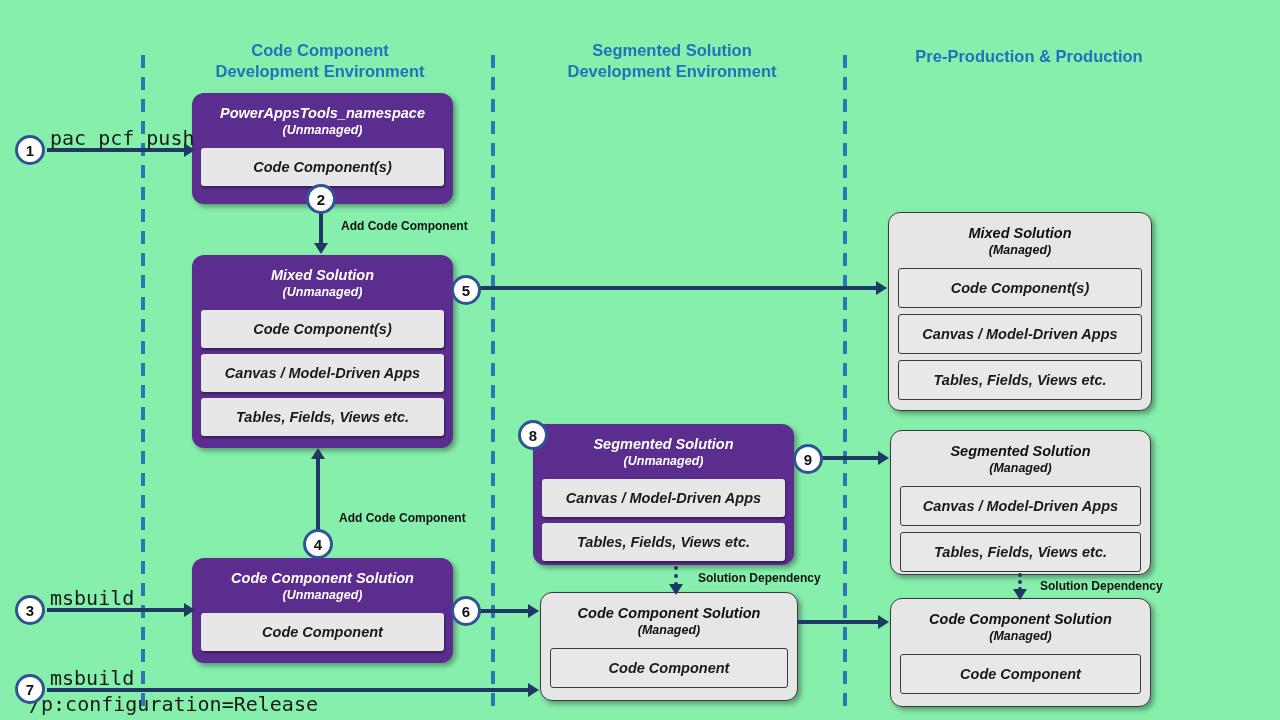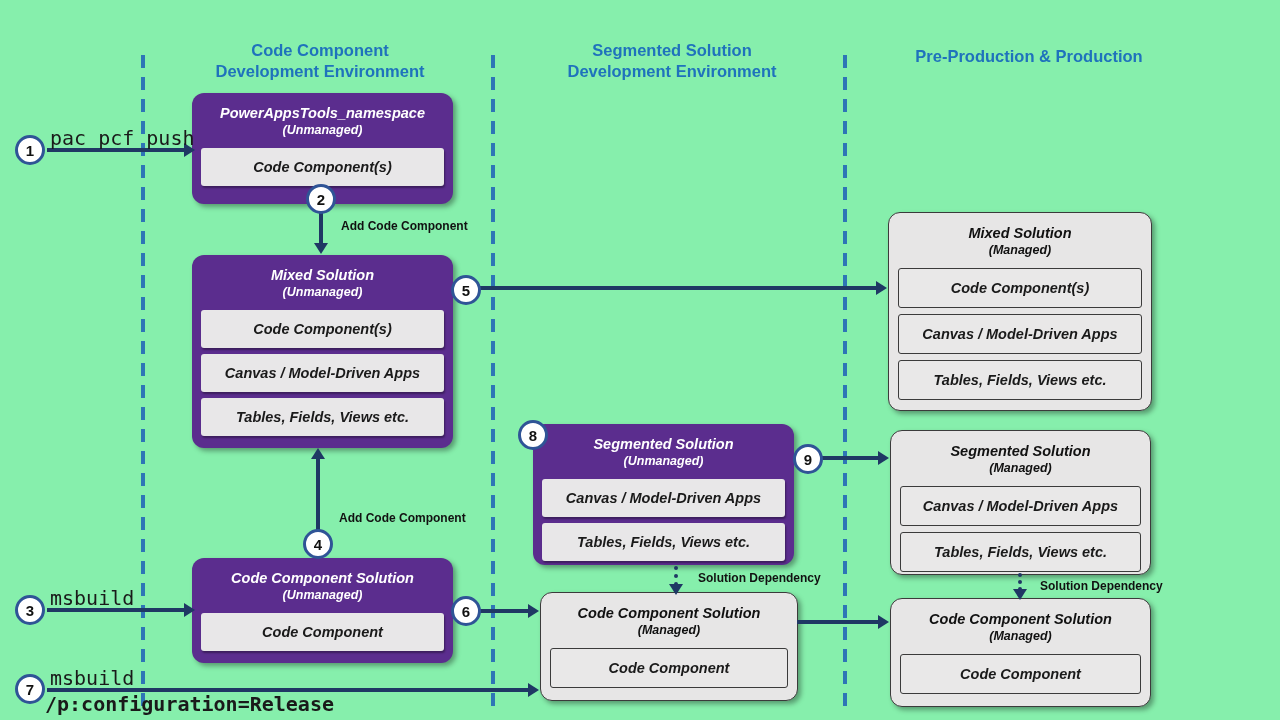--- a/index.html
+++ b/index.html
@@ -164,20 +164,20 @@
   <div class="ncircle" style="left:303px;top:529px;">4</div>
   <div class="ncircle" style="left:451px;top:275px;">5</div>
   <div class="ncircle" style="left:451px;top:596px;">6</div>
   <div class="ncircle" style="left:15px;top:674px;">7</div>
   <div class="ncircle" style="left:518px;top:420px;">8</div>
   <div class="ncircle" style="left:793px;top:444px;">9</div>
 
   <div class="mono-label" style="left:50px;top:126px;">pac pcf push</div>
   <div class="mono-label" style="left:50px;top:586px;">msbuild</div>
   <div class="mono-label" style="left:50px;top:666px;">msbuild</div>
-  <div class="mono-label" style="left:45px;top:692px;font-weight:bold;">/p:configuration=Release</div>
+  <div class="mono-label" style="left:29px;top:692px;">/p:configuration=Release</div>
 
   <div class="bold-label" style="left:332px;top:219px;">Add Code Component</div>
   <div class="bold-label" style="left:330px;top:511px;">Add Code Component</div>
   <div class="bold-label" style="left:689px;top:571px;">Solution Dependency</div>
   <div class="bold-label" style="left:1031px;top:579px;">Solution Dependency</div>
 
 </div>
 
 </body></html>

